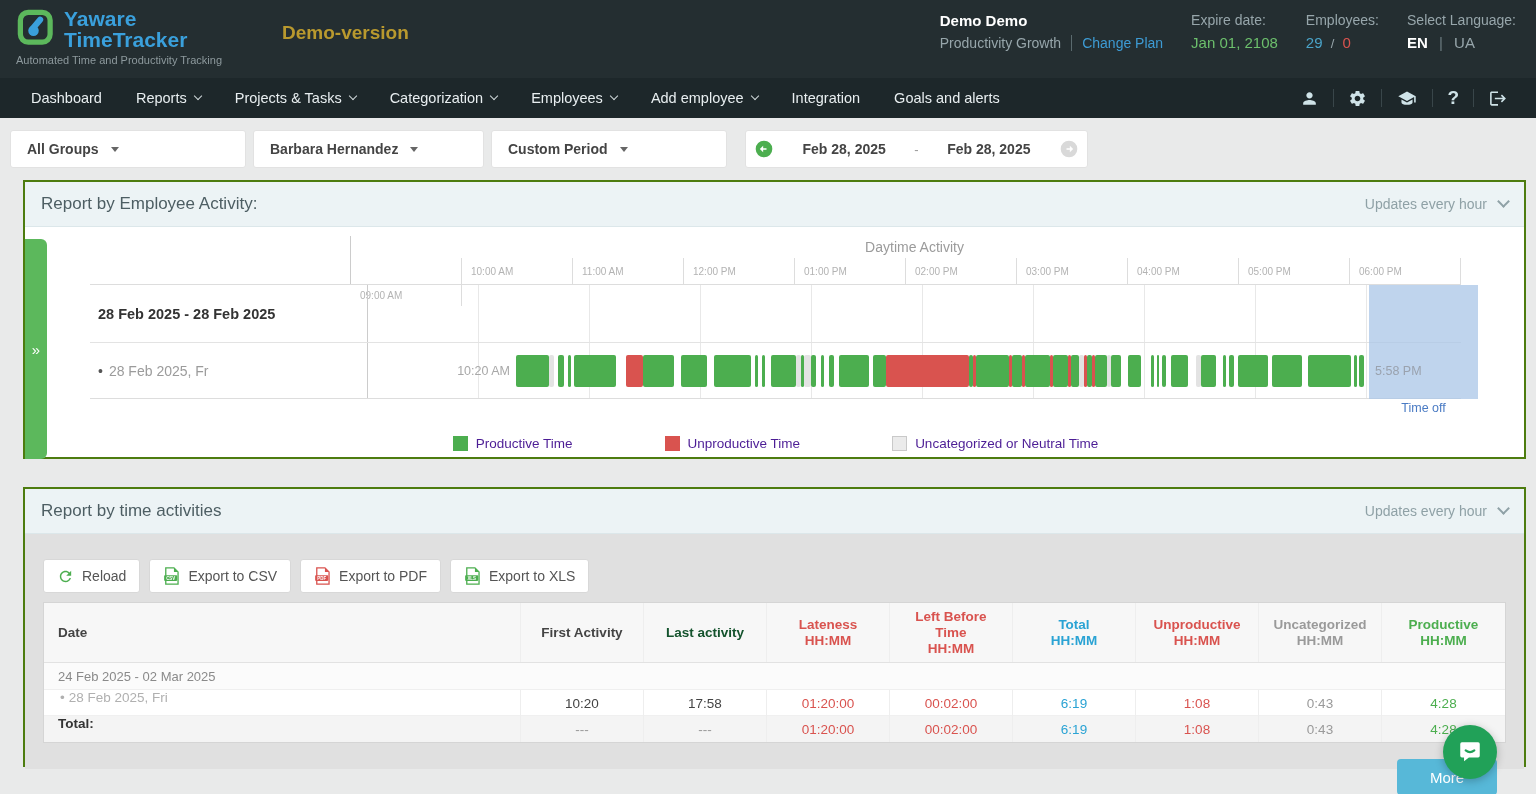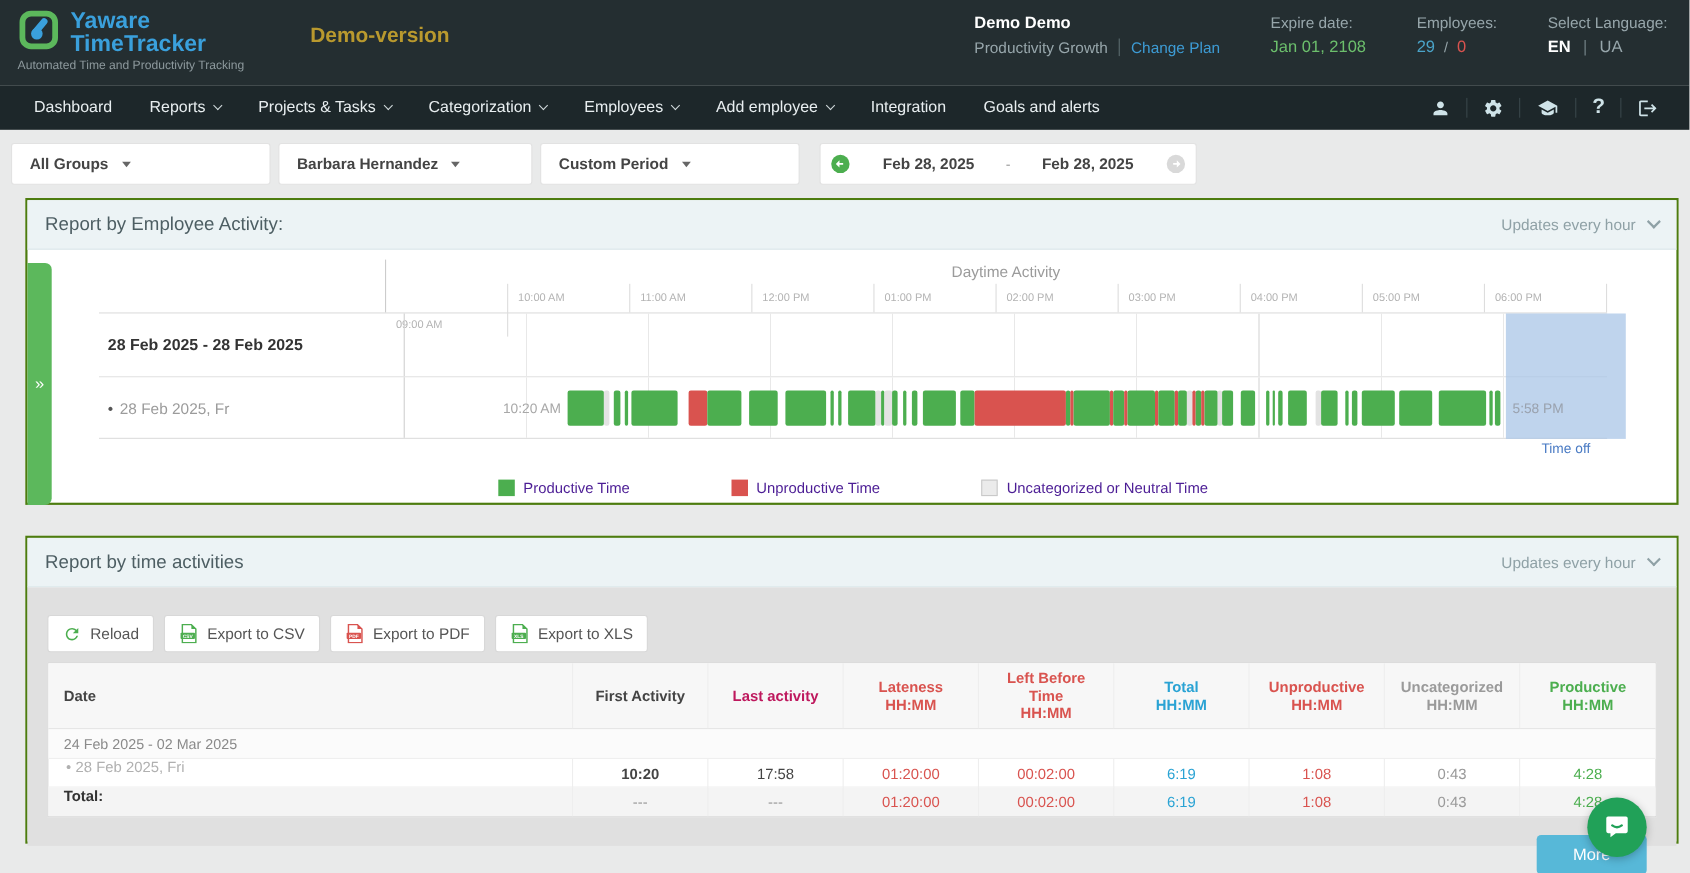--- a/index.html
+++ b/index.html
@@ -8,21 +8,21 @@
 
   
   .topbar{height:78px;background:#242e31;display:flex;align-items:flex-start;padding:8px 20px 0 16px;position:relative}
   .logo{display:flex;flex-direction:column;cursor:pointer}
   .logo-top{display:flex;align-items:center}
   .logo-icon{width:42px;height:42px;margin-right:6px}
   .logo-line1{color:#3aa0dc;font-size:21px;font-weight:bold;line-height:21px}
   .logo-line2{color:#3aa0dc;font-size:21px;font-weight:bold;line-height:21px}
   .logo-tagline{color:#8d999d;font-size:11px;margin-top:4px}
   .demo-version{color:#b9992e;font-size:19px;font-weight:bold;margin-left:60px;margin-top:14px}
-  .top-right{margin-left:auto;display:flex;gap:46px;padding-top:4px}
+  .top-right{margin-left:auto;display:flex;gap:28px;padding-top:4px}
   .acct-name{color:#fff;font-size:15px;font-weight:bold}
   .acct-sub{display:flex;align-items:center;margin-top:6px;font-size:14px}
   .acct-plan{color:#97a6ab}
   .acct-div{width:1px;height:16px;background:#5a6a6e;margin:0 10px}
   .change-plan{color:#3d9bd4;cursor:pointer}
   .tr-label{color:#97a6ab;font-size:14px}
   .tr-value{margin-top:6px;font-size:15px}
   .expire-value{color:#6cbf6c}
   .emp-active{color:#4aa3c8}
   .emp-sep{color:#97a6ab;font-size:13px;margin:0 4px}
@@ -488,21 +488,21 @@
         </button>
       </div>
     <div class="rtable">
       <div class="thead">
           <div class="th tcell tcell-date" style="color: rgb(68, 68, 68);">
             <div>Date</div>
           </div>
           <div class="th tcell" style="color: rgb(68, 68, 68); justify-content: center;">
             <div>First Activity</div>
           </div>
-          <div class="th tcell" style="color: #be185d;">
+          <div class="th tcell" style="color: #14532d;">
             <div>Last activity</div>
           </div>
           <div class="th tcell" style="color: rgb(217, 83, 79);">
             <div>Lateness</div>
             <div>HH:MM</div>
           </div>
           <div class="th tcell" style="color: rgb(217, 83, 79);">
             <div>Left Before</div>
             <div>Time</div>
             <div>HH:MM</div>
@@ -526,21 +526,21 @@
         </div>
       <div>
           <div class="trow-table group-row">
             <div class="group-cell">24 Feb 2025 - 02 Mar 2025</div>
           </div>
           <div class="trow-table data-row">
             <div class="tcell tcell-date cell-date">
               <span class="row-bullet">•</span>
               <span>28 Feb 2025, Fri</span>
             </div>
-            <div class="tcell cell" style="color: rgb(68, 68, 68); font-weight: bold;">10:20</div>
+            <div class="tcell cell" style="color: rgb(68, 68, 68);">10:20</div>
             <div class="tcell cell" style="color: rgb(68, 68, 68);">17:58</div>
             <div class="tcell cell" style="color: rgb(217, 83, 79);">01:20:00</div>
             <div class="tcell cell" style="color: rgb(217, 83, 79);">00:02:00</div>
             <div class="tcell cell" style="color: rgb(42, 163, 212);">6:19</div>
             <div class="tcell cell" style="color: rgb(217, 83, 79);">1:08</div>
             <div class="tcell cell" style="color: rgb(154, 154, 154);">0:43</div>
             <div class="tcell cell" style="color: rgb(76, 174, 79);">4:28</div>
           </div>
           <div class="trow-table total-row">
             <div class="tcell tcell-date total-label">Total:</div>

